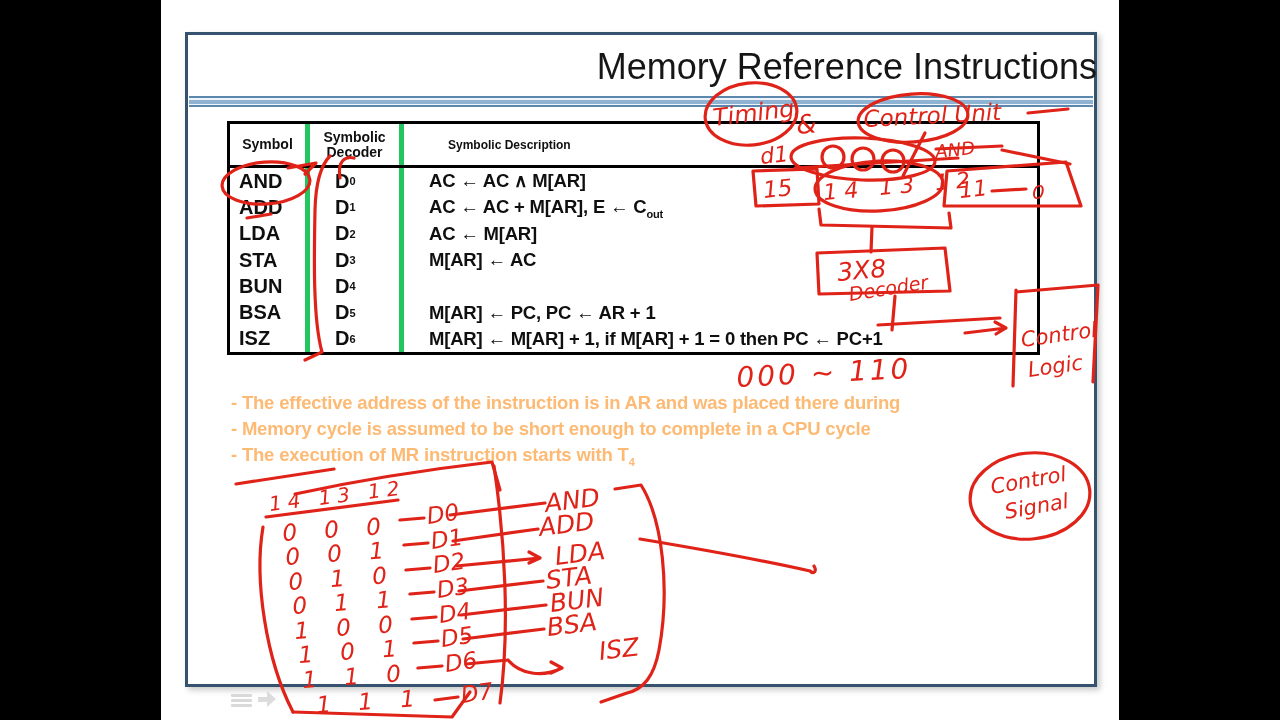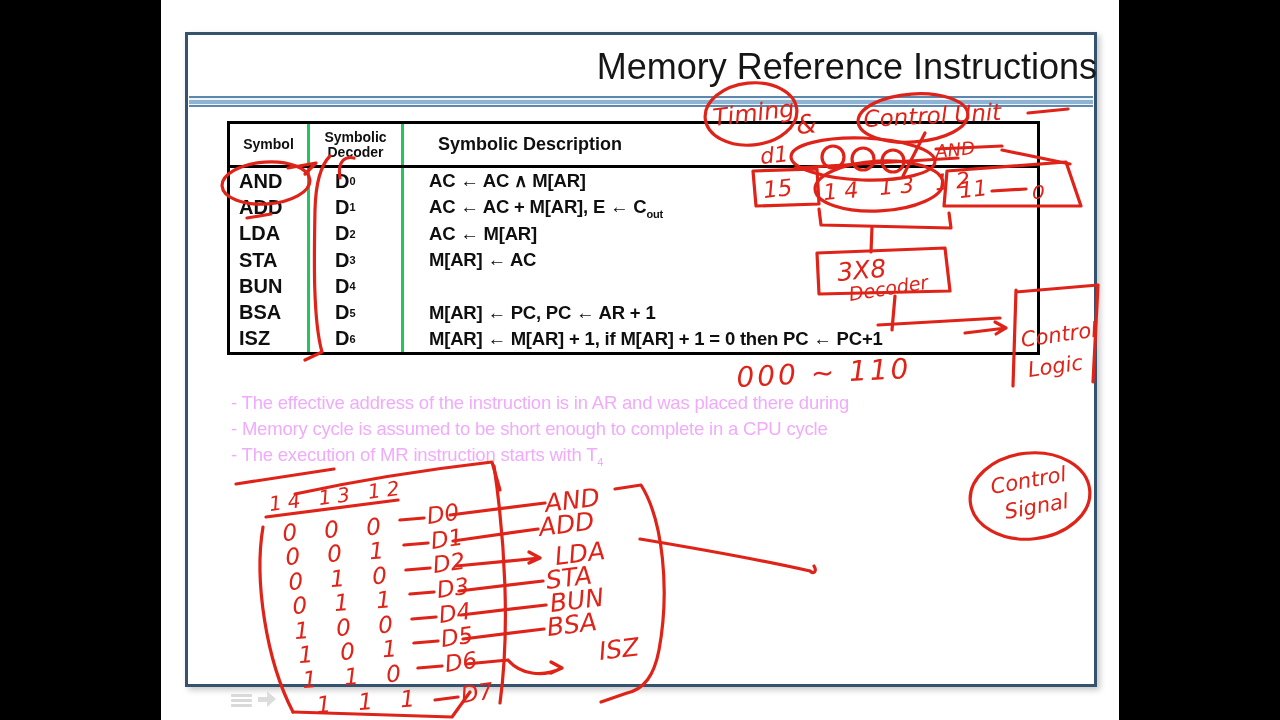--- a/index.html
+++ b/index.html
@@ -9,29 +9,29 @@
   .slide{position:absolute;left:185px;top:32px;width:906px;height:649px;border:3px solid #35536e;
          background:#fff;box-shadow:3px 3px 6px rgba(0,0,0,.22)}
   .title{position:absolute;left:185px;top:46px;width:912px;text-align:right;
          font-size:36px;color:#161616}
   .rule{position:absolute;left:189px;top:96px;width:904px;height:11px;
         background:linear-gradient(to bottom,#5d88ad 0 2px,#eef4f9 2px 4px,#8fb3d2 4px 8px,#eef4f9 8px 9px,#5d88ad 9px 11px)}
   .tbl{position:absolute;left:227px;top:121px;width:807px;border:3px solid #000;
        font-weight:bold;color:#0f0f0f;background:transparent}
   .hrow{display:grid;grid-template-columns:80px 94px 1fr;border-bottom:3px solid #000;height:41px;align-items:center}
   .trow{display:grid;grid-template-columns:80px 94px 1fr;height:26.3px;align-items:center}
-  .c1,.c2{border-right:3px solid #22c55e;height:100%;display:flex;align-items:center}
+  .c1,.c2{border-right:5px solid #22c55e;height:100%;display:flex;align-items:center}
   .hcell{font-size:14px;line-height:15px;justify-content:center;text-align:center;flex-direction:column}
-  .hdesc{font-size:18px;padding-left:34px;display:flex;align-items:center;height:100%}
+  .hdesc{font-size:12px;padding-left:44px;display:flex;align-items:center;height:100%}
   .sym{padding-left:9px;font-size:20px}
   .dec{padding-left:25px;font-size:20px}
   .desc{padding-left:25px;font-size:18.5px;white-space:nowrap;letter-spacing:-0.2px}
   .tbl sub{font-size:11px}
-  .bullets{position:absolute;left:231px;top:390px;width:802px;font-weight:normal;font-size:18.5px;
-           color:#f0abfc;line-height:26px;letter-spacing:-0.2px}
+  .bullets{position:absolute;left:231px;top:390px;width:802px;font-weight:bold;font-size:18.5px;
+           color:#fdba74;line-height:26px;letter-spacing:-0.2px}
   .bullets sub{font-size:11px}
   .b2{padding-left:72px}
   .menu-btn{position:absolute;left:231px;top:694px;width:21px;height:15px;cursor:pointer}
   .menu-btn .bar{height:3px;background:#d9d9d9;margin:0 0 2px 0;border-radius:1px}
   .next-btn{position:absolute;left:258px;top:691px;width:20px;height:17px;cursor:pointer}
   .next-btn .shaft{position:absolute;left:0;top:6px;width:9px;height:5px;background:#dcdcdc}
   .next-btn .head{position:absolute;left:9px;top:0;width:0;height:0;
                   border-left:9px solid #dcdcdc;border-top:8px solid transparent;border-bottom:8px solid transparent}
   .ink{position:absolute;left:0;top:0;pointer-events:none}
   .ink path,.ink line,.ink ellipse,.ink circle{stroke:#e02318;stroke-width:3.2;fill:none;

